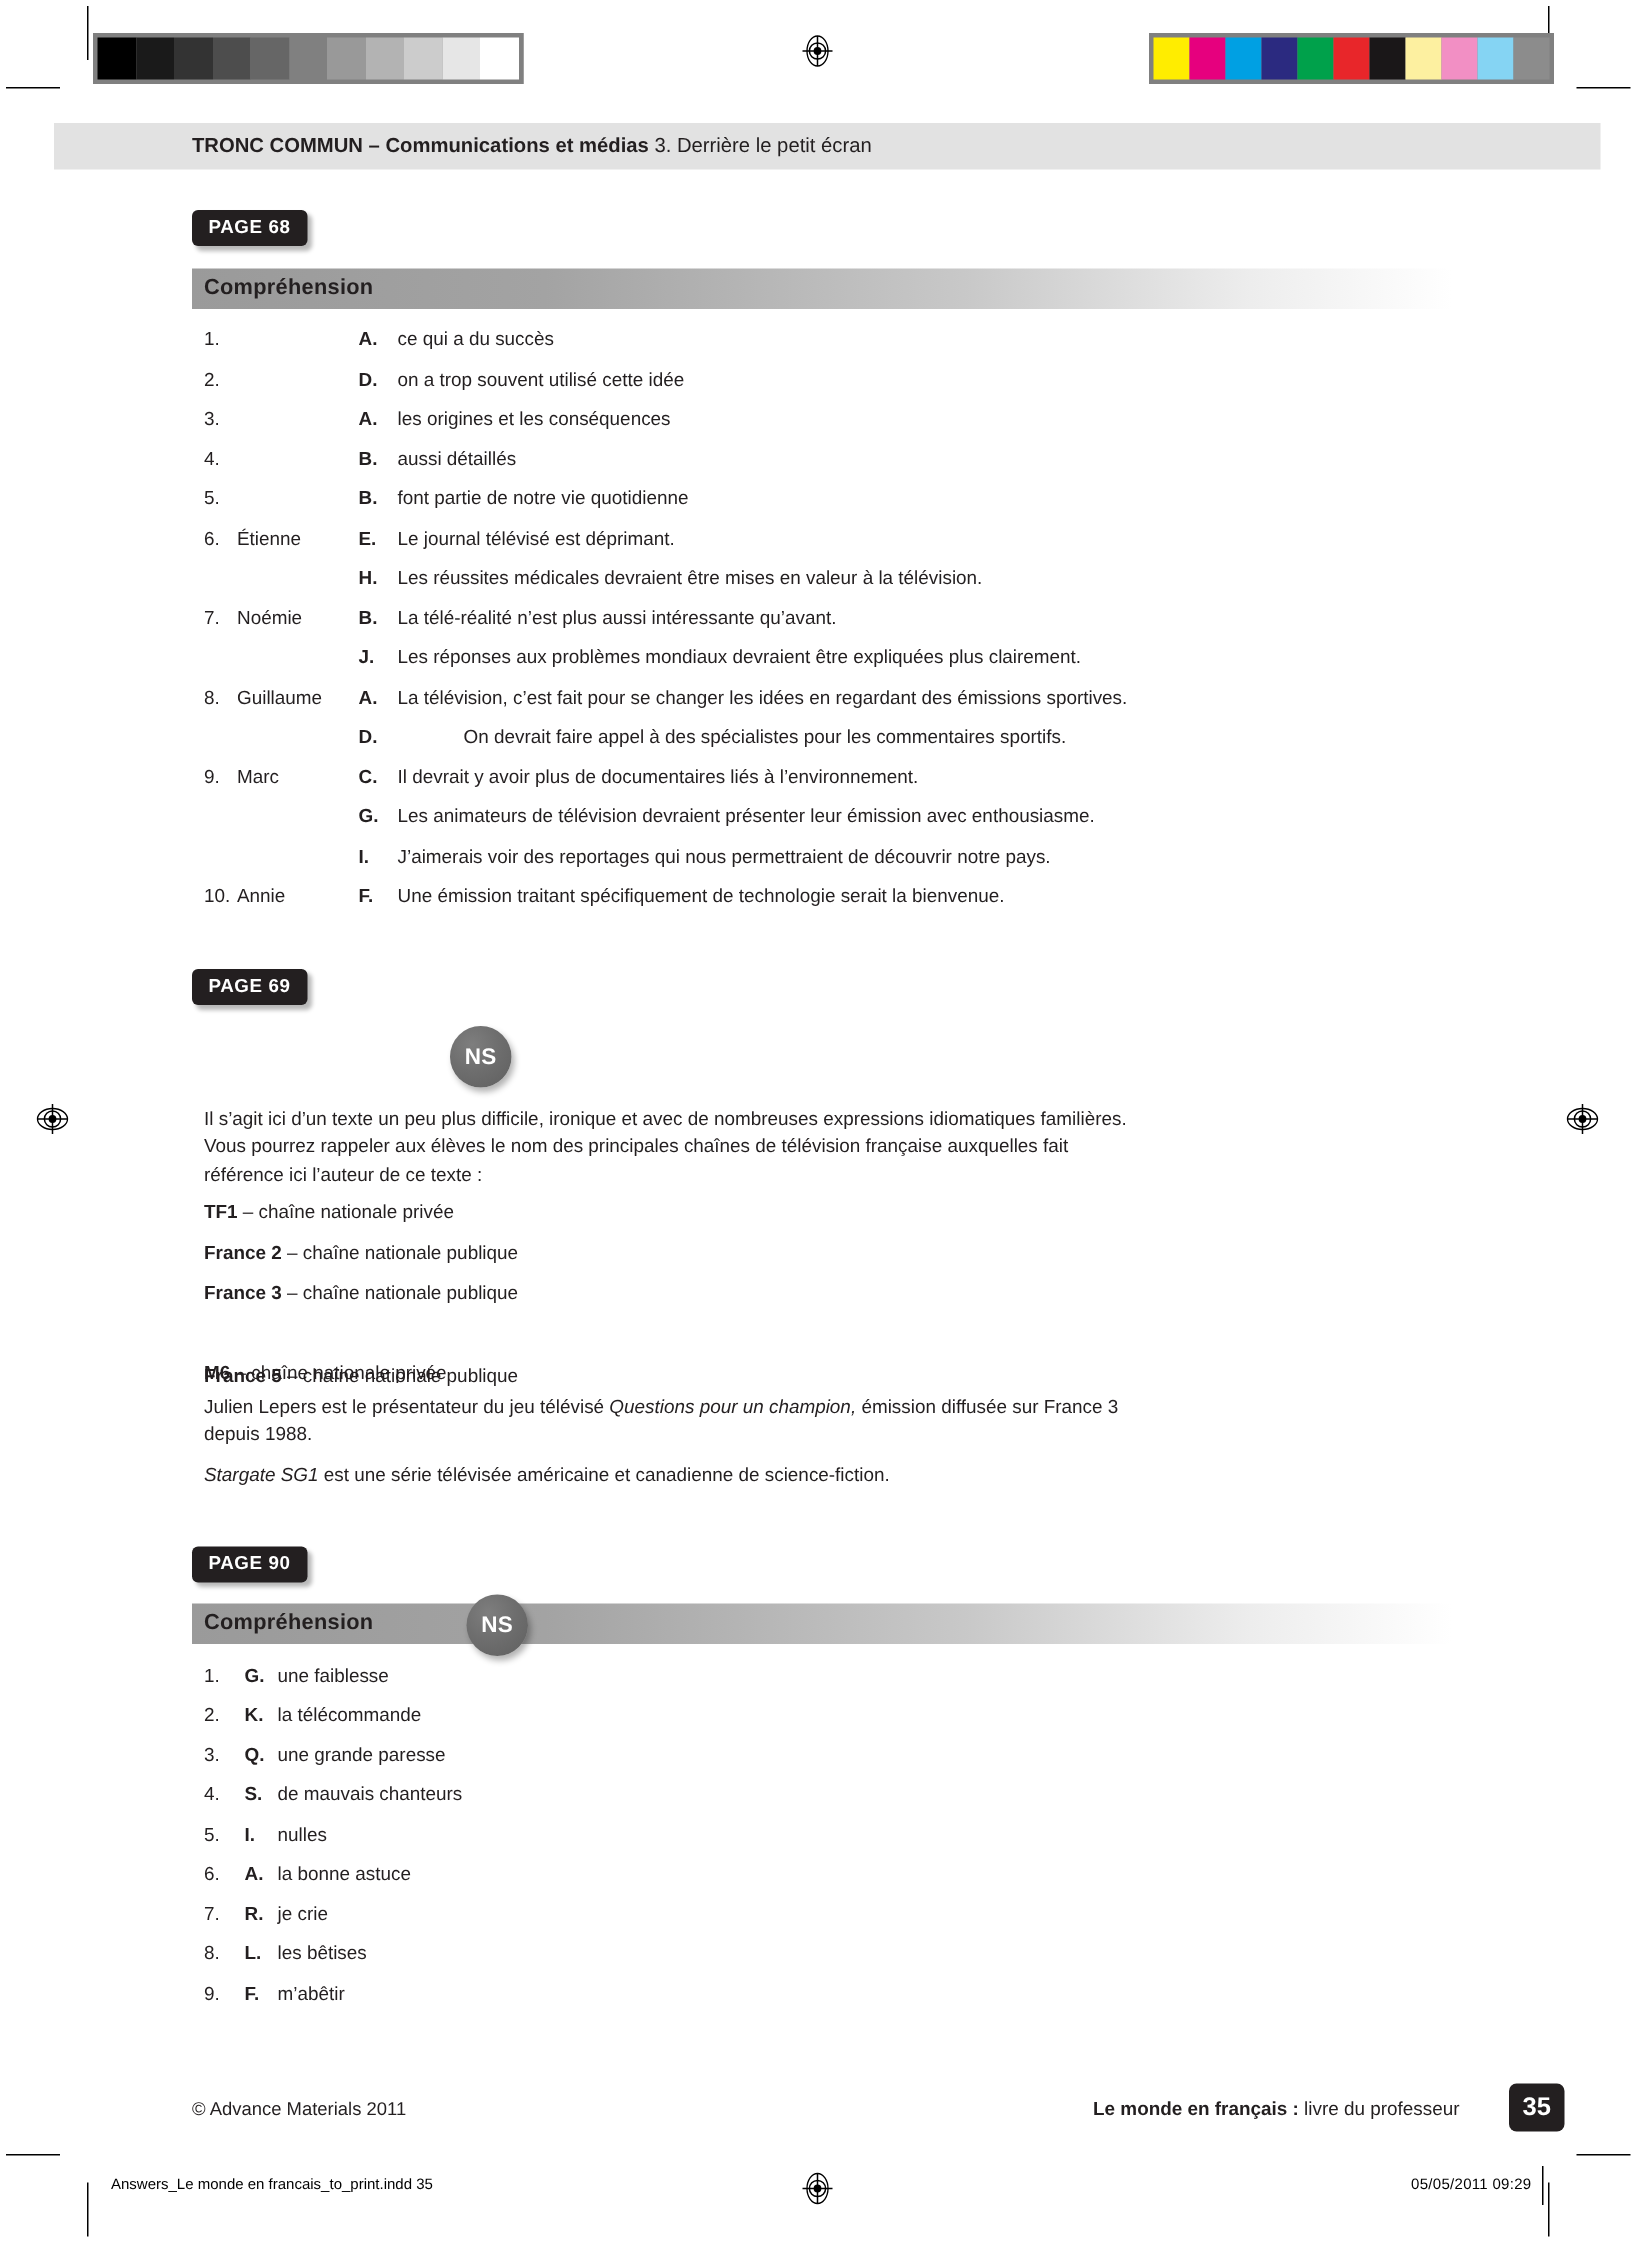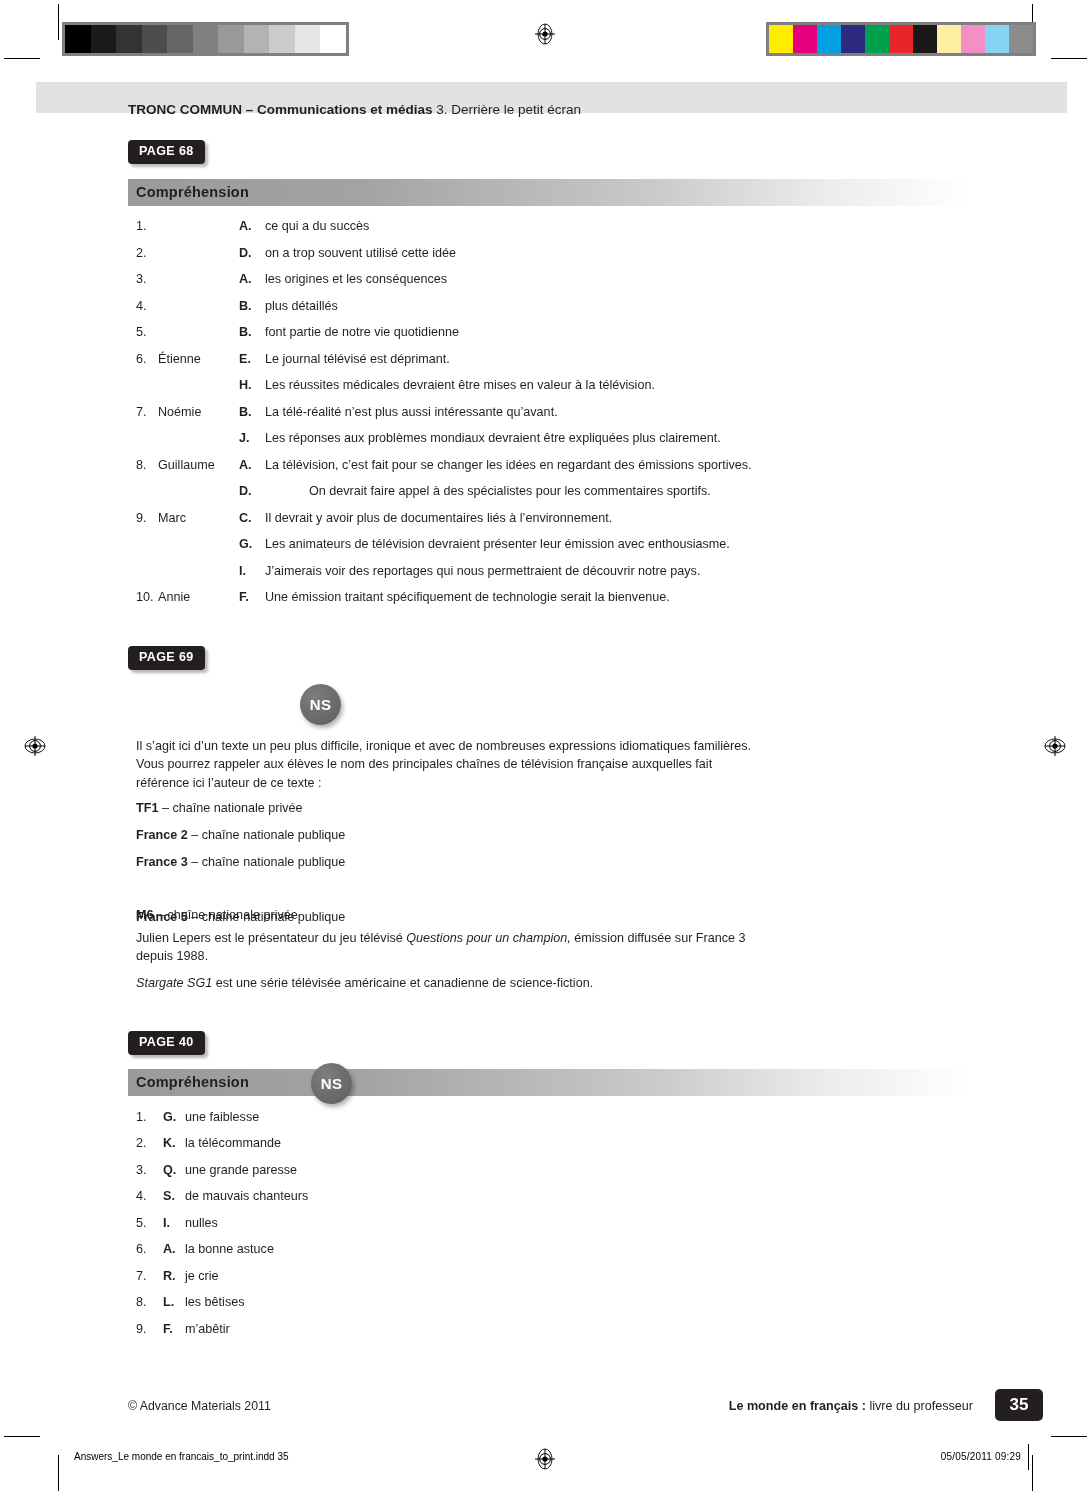--- a/index.html
+++ b/index.html
@@ -70,21 +70,21 @@
 
   .running-head {
     position: absolute;
     left: 36px; top: 82px;
     width: 1031px; height: 31px;
     background: #e2e2e2;
     box-sizing: border-box;
   }
   .running-head .rh-text {
     position: absolute;
-    left: 92px; top: 20px;
+    left: 92px; top: 7px;
     font-size: 13.5px;
     white-space: nowrap;
     color: #231f20;
   }
   .rh-bold { font-weight: bold; }
   .rh-reg  { font-weight: normal; }
 
   .page-badge {
     position: absolute;
     background: #231f20;
@@ -183,21 +183,21 @@
     position: absolute;
     right: 118px; top: 1399px;
     font-size: 12.6px;
     color: #231f20;
     white-space: nowrap;
   }
   .footer-right b { font-weight: bold; }
   .folio {
     position: absolute;
     right: 48px; top: 1389px;
-    width: 48px; height: 32px;
+    width: 37px; height: 32px;
     background: #231f20;
     border-radius: 5px;
     color: #fff;
     font-weight: bold;
     font-size: 17px;
     display: flex;
     align-items: center;
     justify-content: center;
   }
 </style>
@@ -311,21 +311,21 @@
         <span class="ans-text" style="left: 265px;">on a trop souvent utilisé cette idée</span>
       </div>
       <div class="ans-row" style="top: 273px; left: 0px; width: 1000px;">
         <span class="ans-num" style="left: 136px;">3.</span>
         <span class="ans-let" style="left: 239px;">A.</span>
         <span class="ans-text" style="left: 265px;">les origines et les conséquences</span>
       </div>
       <div class="ans-row" style="top: 300px; left: 0px; width: 1000px;">
         <span class="ans-num" style="left: 136px;">4.</span>
         <span class="ans-let" style="left: 239px;">B.</span>
-        <span class="ans-text" style="left: 265px;">plus détaillés</span>
+        <span class="ans-text" style="left: 265px;">aussi détaillés</span>
       </div>
       <div class="ans-row" style="top: 326px; left: 0px; width: 1000px;">
         <span class="ans-num" style="left: 136px;">5.</span>
         <span class="ans-let" style="left: 239px;">B.</span>
         <span class="ans-text" style="left: 265px;">font partie de notre vie quotidienne</span>
       </div>
       <div class="ans-row" style="top: 353px; left: 0px; width: 1000px;">
         <span class="ans-num" style="left: 136px;">6.</span>
         <span class="ans-name" style="left: 158px;">Étienne</span>
         <span class="ans-let" style="left: 239px;">E.</span>
@@ -402,21 +402,21 @@
 
   <div class="para" style="top:929px; width:680px;">
     <span>Julien Lepers est le présentateur du jeu télévisé </span><i>Questions pour un champion,</i><span> émission diffusée sur France 3</span><br>
     <span>depuis 1988.</span>
   </div>
 
   <div class="para" style="top:974px; width:680px;">
     <i>Stargate SG1</i><span> est une série télévisée américaine et canadienne de science-fiction.</span>
   </div>
 
-  <div class="page-badge" style="left:128px; top:1031px;">PAGE 40</div>
+  <div class="page-badge" style="left:128px; top:1031px;">PAGE 90</div>
 
   <div class="section-bar" style="top:1069px;">
     <div class="sb-label">Compréhension</div>
   </div>
   <div class="ns-badge" style="left:311px; top:1063px;">NS</div>
 
   <div id="answers-70">
       <div class="ans-row" style="top: 1111px; left: 0px; width: 600px;">
         <span class="ans-num" style="left: 136px;">1.</span>
         <span class="ans-let" style="left: 163px;">G.</span>

